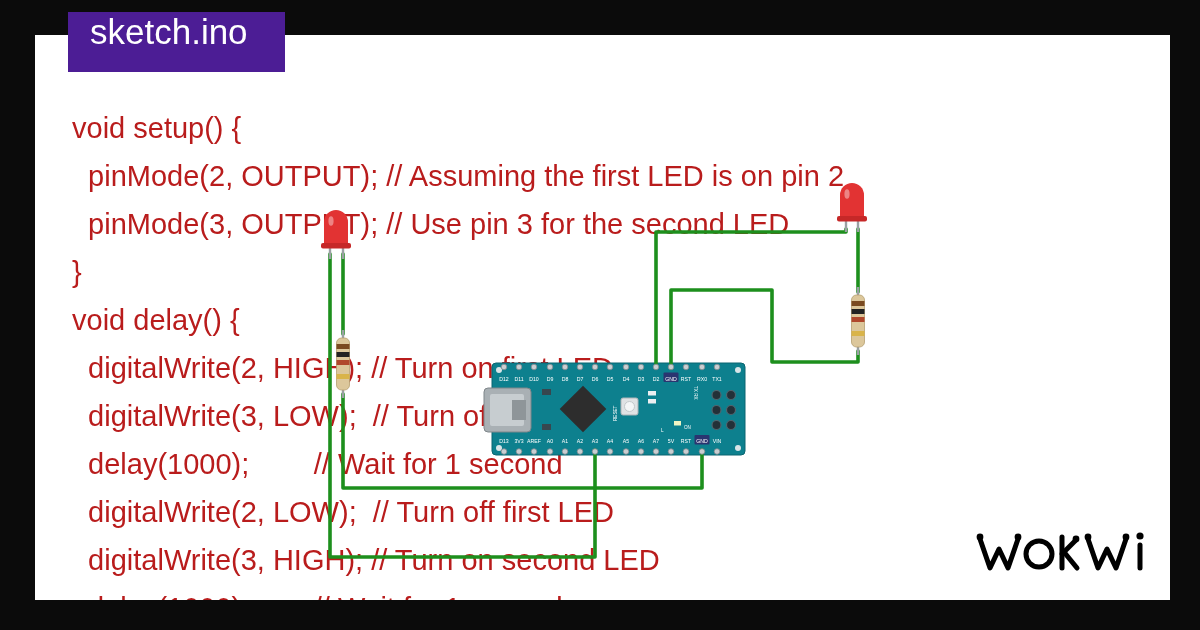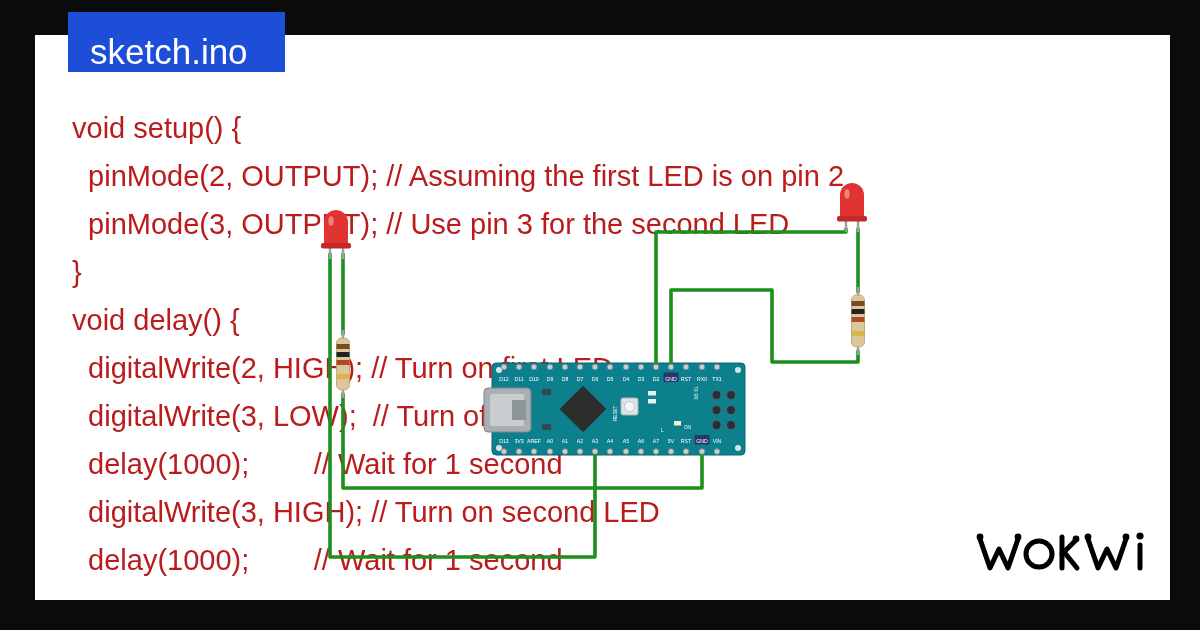--- a/index.html
+++ b/index.html
@@ -14,40 +14,41 @@
     background:#ffffff;overflow:hidden;z-index:1;
   }
   .code{
     position:absolute;left:33px;top:65px;margin:4px;
     font-family:"Liberation Sans",sans-serif;
     font-size:29px;line-height:48px;color:#b91c1c;
   }
   .code div{white-space:pre;}
   .tab{
     position:absolute;left:68px;top:12px;width:217px;height:60px;
-    background:#1d4ed8;color:#ffffff;font-size:35px;
-    display:flex;align-items:flex-end;padding-left:22px;box-sizing:border-box;
+    background:#4c1d95;color:#ffffff;font-size:35px;
+    display:flex;align-items:flex-start;padding-left:22px;box-sizing:border-box;
     z-index:5;
   }
   .circuit-svg{position:absolute;left:0;top:0;z-index:3;pointer-events:none;}
   .logo-svg{position:absolute;left:972px;top:524px;z-index:2;}
 </style>
 </head>
 <body>
 
 <div class="page">
   <div class="code">
     <div>void setup() {</div>
     <div>  pinMode(2, OUTPUT); // Assuming the first LED is on pin 2</div>
     <div>  pinMode(3, OUTPUT); // Use pin 3 for the second LED</div>
     <div>}</div>
     <div>void delay() {</div>
     <div>  digitalWrite(2, HIGH); // Turn on first LED</div>
     <div>  digitalWrite(3, LOW);  // Turn off second LED</div>
     <div>  delay(1000);        // Wait for 1 second</div>
+    <div>  digitalWrite(2, LOW);  // Turn off first LED</div>
     <div>  digitalWrite(3, HIGH); // Turn on second LED</div>
     <div>  delay(1000);        // Wait for 1 second</div>
   </div>
 </div>
 
 <div class="tab">
   <span>sketch.ino</span>
 </div>
 
 <svg class="logo-svg" width="192" height="54" viewBox="0 0 192 54">

